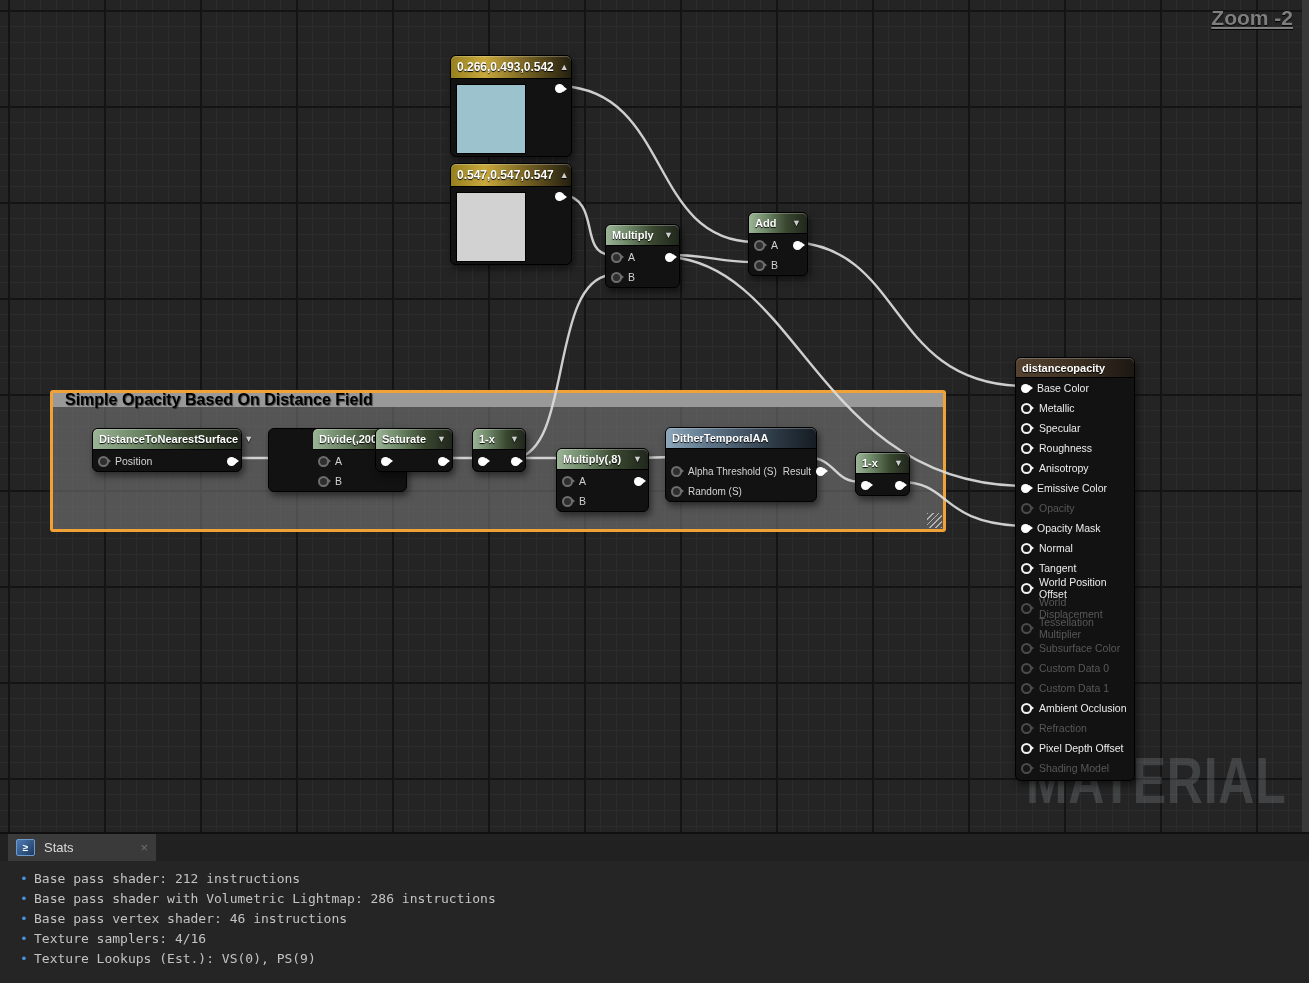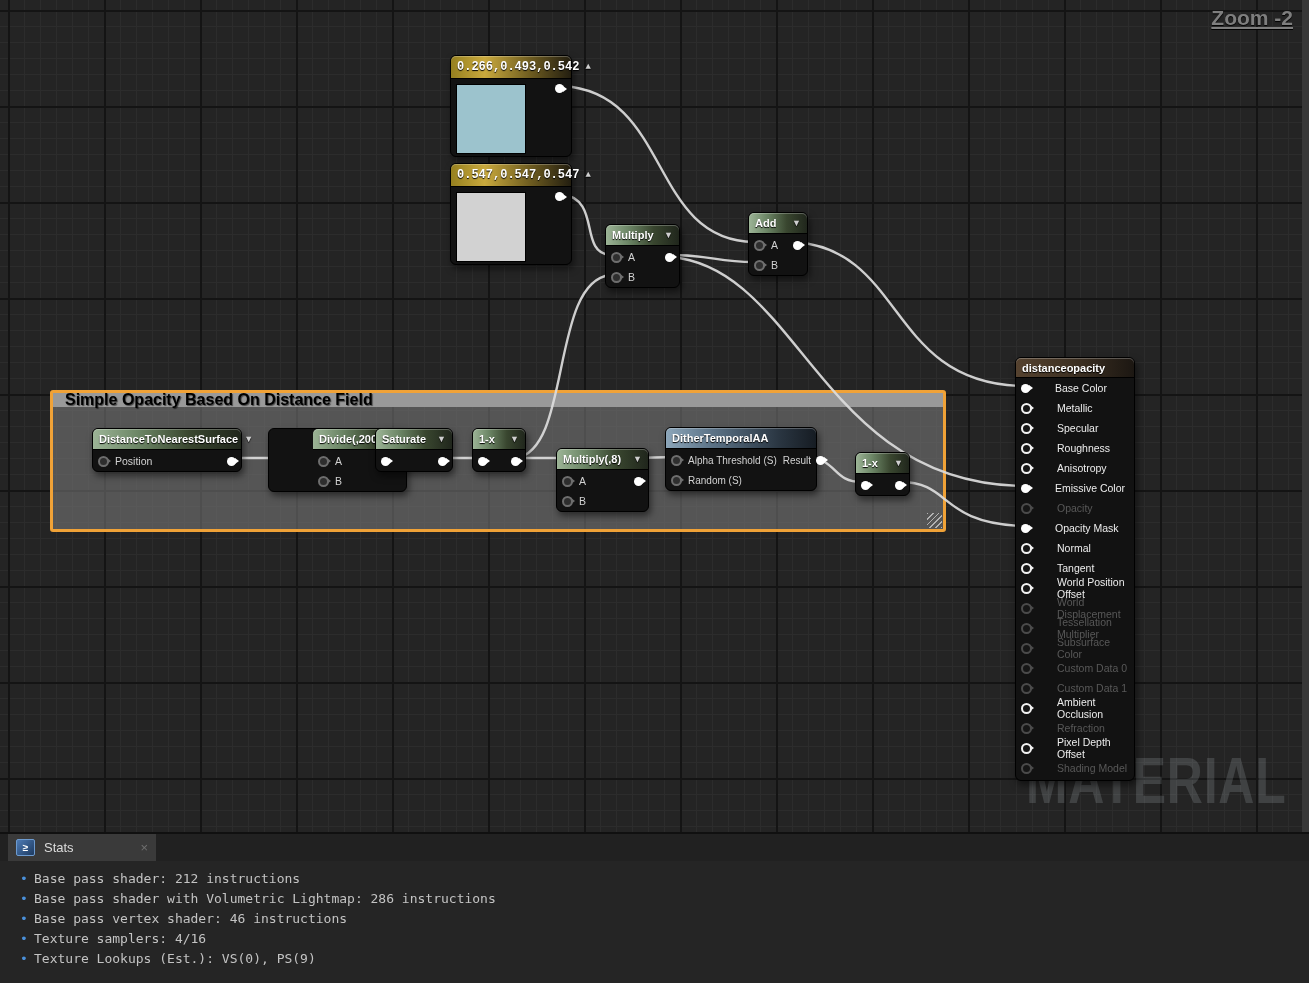--- a/index.html
+++ b/index.html
@@ -39,21 +39,21 @@
   .node{position:absolute;background:#121212;border:1px solid #000;border-radius:6px;z-index:10;
     box-shadow:2px 4px 7px rgba(0,0,0,.5);color:#d6d6d6;}
   .hdr{height:20px;display:flex;align-items:center;padding:0 6px;border-radius:5px 5px 0 0;
     font-size:11px;font-weight:bold;color:#fff;text-shadow:0 1px 1px #000;border-bottom:1px solid #000;
     box-shadow:inset 0 1px 0 rgba(255,255,255,.25);white-space:nowrap;}
   .hdr .tri{margin-left:auto;font-size:9px;color:#cfcfcf;padding-left:6px;}
   .hdr-green{background:linear-gradient(to right,#9cb496 0%,#6d8767 30%,#39462f 65%,#20261c 100%);}
   .hdr-gold{background:linear-gradient(to right,#96801f 0%,#c9a93d 28%,#6e5c20 66%,#231e10 100%);}
   .hdr-blue{background:linear-gradient(to right,#8ca6ba 0%,#5d7488 30%,#2a3642 75%,#161c23 100%);}
   .hdr-brown{background:linear-gradient(to right,#55422f 0%,#3a2e21 55%,#1c1712 100%);}
-  .hdr-big{height:22px;font-size:12px;font-family:Liberation Mono, monospace;}
+  .hdr-big{height:22px;font-size:12px;}
 
   .row{height:20px;display:flex;align-items:center;padding:0 5px;font-size:10.5px;color:#d2d2d2;
     white-space:nowrap;}
   .row .lbl{margin-left:6px;}
   .row .sp{margin-left:auto;}
 
   .pin{position:relative;width:9px;height:9px;border-radius:50%;flex:0 0 auto;}
   .pin::after{content:'';position:absolute;left:8px;top:50%;transform:translateY(-50%);
     border-top:3px solid transparent;border-bottom:3px solid transparent;border-left:4px solid transparent;}
   .p-white{background:#fff;}.p-white::after{border-left-color:#fff;}
@@ -65,21 +65,21 @@
   .p-off::after{left:7px;border-left-color:#4b4b4b;}
 
   
   .const-body{position:relative;height:77px;}
   .swatch{position:absolute;left:5px;top:5px;width:68px;height:68px;border:1px solid #000;}
   .const-out{position:absolute;right:7px;top:5px;}
 
   
   #material-node{left:1015px;top:357px;width:118px;}
   #material-node .mrow{height:20px;display:flex;align-items:center;padding:0 4px 0 5px;font-size:10.5px;}
-  #material-node .mrow .lbl{margin-left:25px;color:#ececec;}
+  #material-node .mrow .lbl{margin-left:7px;color:#ececec;}
   #material-node .mrow.s-disabled .lbl{color:#585858;}
 
   
   #stats-panel{position:absolute;left:0;top:832px;width:1309px;height:151px;background:#252525;
     border-top:2px solid #101010;}
   #stats-tabbar{height:27px;background:#212121;display:flex;align-items:flex-end;}
   #stats-tab{margin-left:8px;height:27px;width:148px;background:#3a3a3a;display:flex;align-items:center;
     padding:0 8px;box-sizing:border-box;}
   #stats-tab .tab-icon{width:17px;height:15px;border-radius:2px;margin-right:9px;
     background:linear-gradient(135deg,#4d7bb5,#1c3least 0%);background:linear-gradient(135deg,#4d7bb5,#1d3a60);
@@ -244,21 +244,21 @@
       <div class="row">
         <span class="pin p-dark"></span>
         <span class="lbl">B</span>
       </div>
     </div>
 
     <div class="node" style="left:665px;top:427px;width:150px;">
       <div class="hdr hdr-blue">
         <span>DitherTemporalAA</span>
       </div>
-      <div class="row" style="margin-top:1px;font-size:10px;">
+      <div class="row" style="margin-top:12px;font-size:10px;">
         <span class="pin p-dark"></span>
         <span class="lbl">Alpha Threshold (S)</span>
         <span class="sp"></span>
         <span class="lbl" style="margin-right:5px;">Result</span>
         <span class="pin p-white"></span>
       </div>
       <div class="row" style="font-size:10px;">
         <span class="pin p-dark"></span>
         <span class="lbl">Random (S)</span>
       </div>

